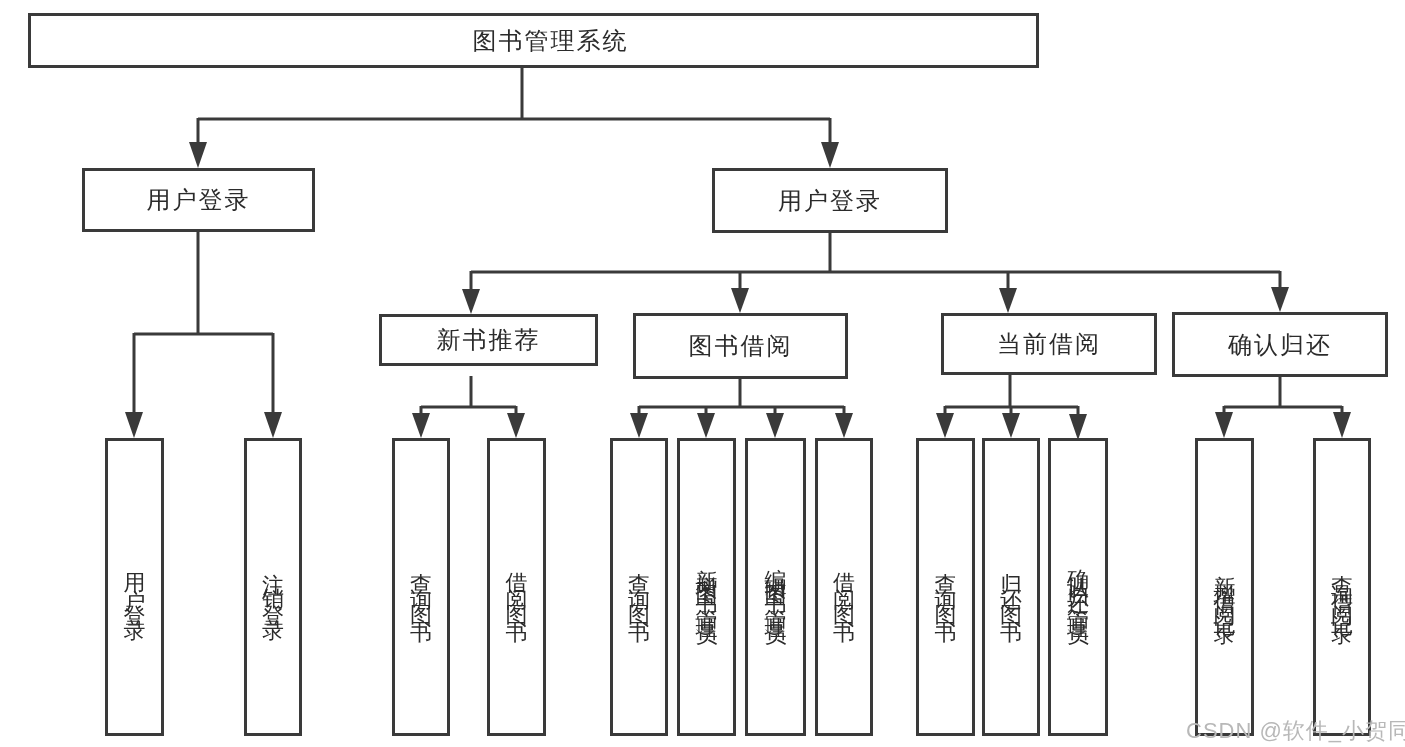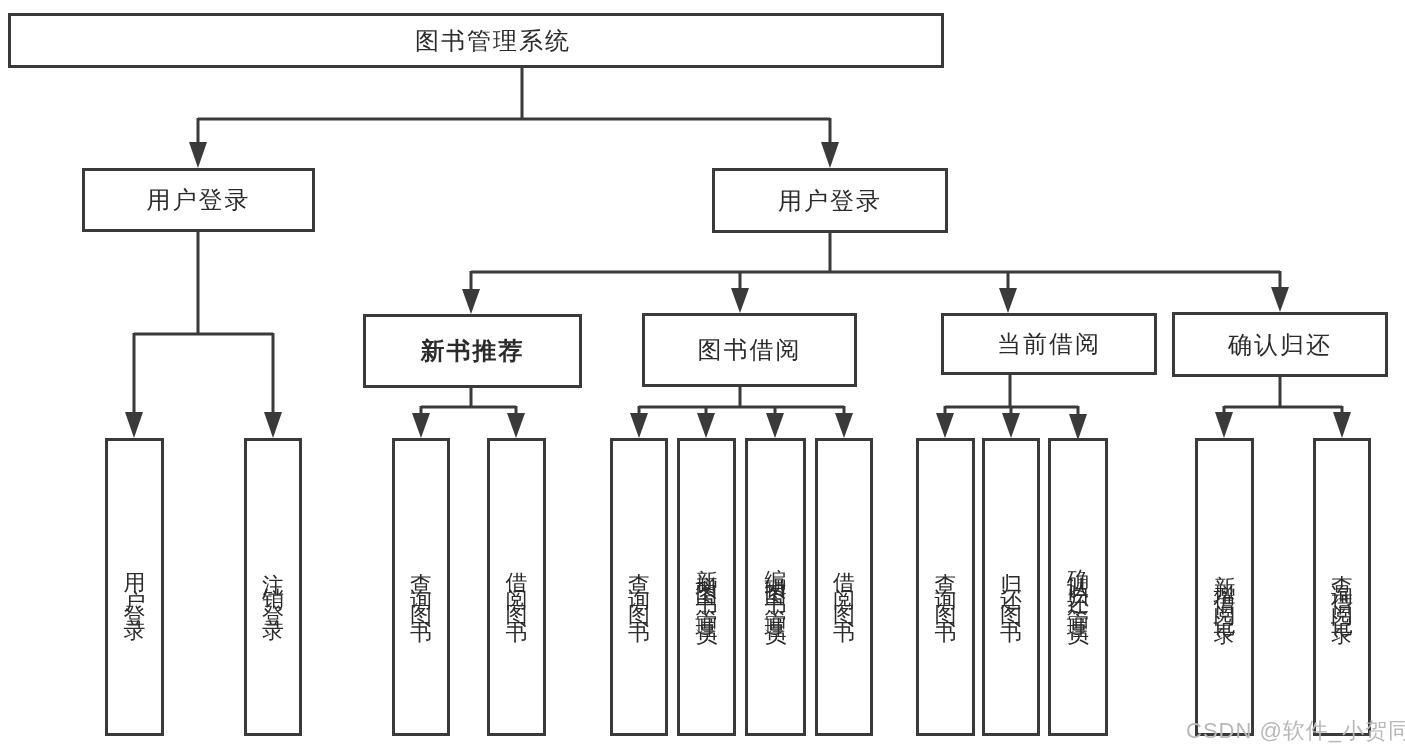--- a/index.html
+++ b/index.html
@@ -107,35 +107,35 @@
 
       <polygon points="945,438 936,413 954,413"></polygon>
       <polygon points="1011,438 1002,413 1020,413"></polygon>
       <polygon points="1078,440 1069,414 1087,414"></polygon>
 
       <polygon points="1224,438 1215,412 1233,412"></polygon>
       <polygon points="1342,438 1333,412 1351,412"></polygon>
     </g>
   </svg>
 
-  <div class="box" style="left:8px; top:13px; width:936px; height:55px;padding-left:34px;">
+  <div class="box" style="left:28px; top:13px; width:1011px; height:55px;padding-left:34px;">
     <span class="hlabel">图书管理系统</span>
   </div>
 
   <div class="box" style="left:82px; top:168px; width:233px; height:64px;">
     <span class="hlabel">用户登录</span>
   </div>
   <div class="box" style="left:712px; top:168px; width:236px; height:65px;">
     <span class="hlabel">用户登录</span>
   </div>
 
-  <div class="box" style="left:363px; top:314px; width:219px; height:74px;font-weight:bold;">
+  <div class="box" style="left:379px; top:314px; width:219px; height:52px;">
     <span class="hlabel">新书推荐</span>
   </div>
-  <div class="box" style="left:633px; top:313px; width:215px; height:74px;margin-left:9px;">
+  <div class="box" style="left:633px; top:313px; width:215px; height:66px;">
     <span class="hlabel">图书借阅</span>
   </div>
   <div class="box" style="left:941px; top:313px; width:216px; height:62px;">
     <span class="hlabel">当前借阅</span>
   </div>
   <div class="box" style="left:1172px; top:312px; width:216px; height:65px;">
     <span class="hlabel">确认归还</span>
   </div>
 
   <div class="box leaf" style="left:105px; width:59px;">

